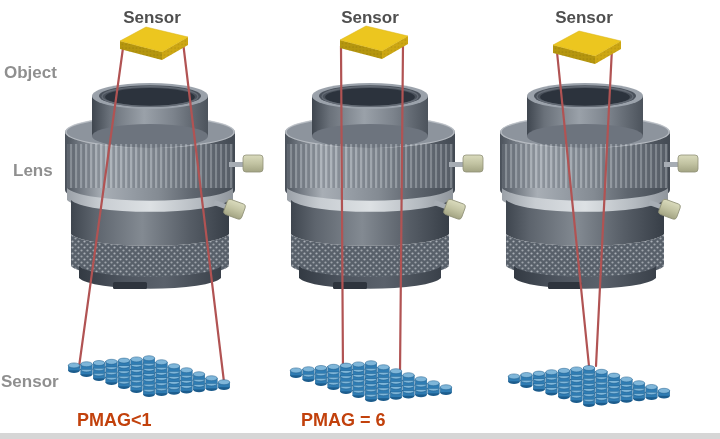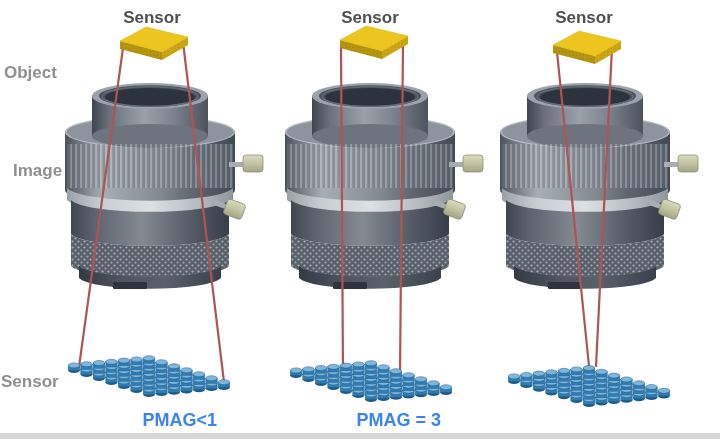--- a/index.html
+++ b/index.html
@@ -10,21 +10,21 @@
   .scene{position:absolute;left:0;top:0;}
   .txt{position:absolute;white-space:nowrap;margin-top:6px;}
   .row-label{font-weight:700;font-size:17px;color:#8f8f8f;}
   .label-image{left:4px;top:57px;}
   .label-lens{left:13px;top:155px;}
   .label-object{left:1px;top:366px;}
   .sensor-label{top:2px;width:110px;text-align:center;font-weight:700;font-size:17px;color:#4f4f4f;}
   .sensor-label.s1{left:97px;}
   .sensor-label.s2{left:315px;}
   .sensor-label.s3{left:529px;}
-  .caption{top:404px;width:140px;text-align:right;font-weight:700;font-size:18px;color:#3b82f6;}
+  .caption{top:404px;width:140px;text-align:left;font-weight:700;font-size:18px;color:#c2410c;}
   .caption.c1{left:77px;}
   .caption.c2{left:301px;}
   .caption.c3{left:513px;}
   .footer-bar{position:absolute;left:0;top:433px;width:720px;height:6px;background:#d6d6d6;}
 </style>
 </head>
 <body>
 
 <div class="canvas">
 
@@ -482,24 +482,24 @@
             <ellipse cx="651.5" cy="387" rx="5.75" ry="2.5" fill="#7fb6d9" stroke="#1c5c8c" stroke-width="0.5"></ellipse>
             <ellipse cx="664" cy="395.99999999999994" rx="5.75" ry="2.5" fill="#1c5c8c"></ellipse>
             <rect x="658.25" y="390.79999999999995" width="11.5" height="5.2" fill="#2f7cb3" stroke="#1c5c8c" stroke-width="0.4"></rect>
             <ellipse cx="664" cy="390.79999999999995" rx="5.75" ry="2.5" fill="#7fb6d9" stroke="#1c5c8c" stroke-width="0.5"></ellipse>
           </g>
         </g>
       </g>
   </svg>
 
   <div class="txt row-label label-image">Object</div>
-  <div class="txt row-label label-lens">Image</div>
+  <div class="txt row-label label-lens">Lens</div>
   <div class="txt row-label label-object">Sensor</div>
 
   <div class="txt sensor-label s1">Sensor</div>
   <div class="txt sensor-label s2">Sensor</div>
   <div class="txt sensor-label s3">Sensor</div>
 
   <div class="txt caption c1">PMAG&lt;1</div>
-  <div class="txt caption c2">PMAG = 3</div>
+  <div class="txt caption c2">PMAG = 6</div>
 
   <div class="footer-bar"></div>
 </div>
 
 </body></html>

